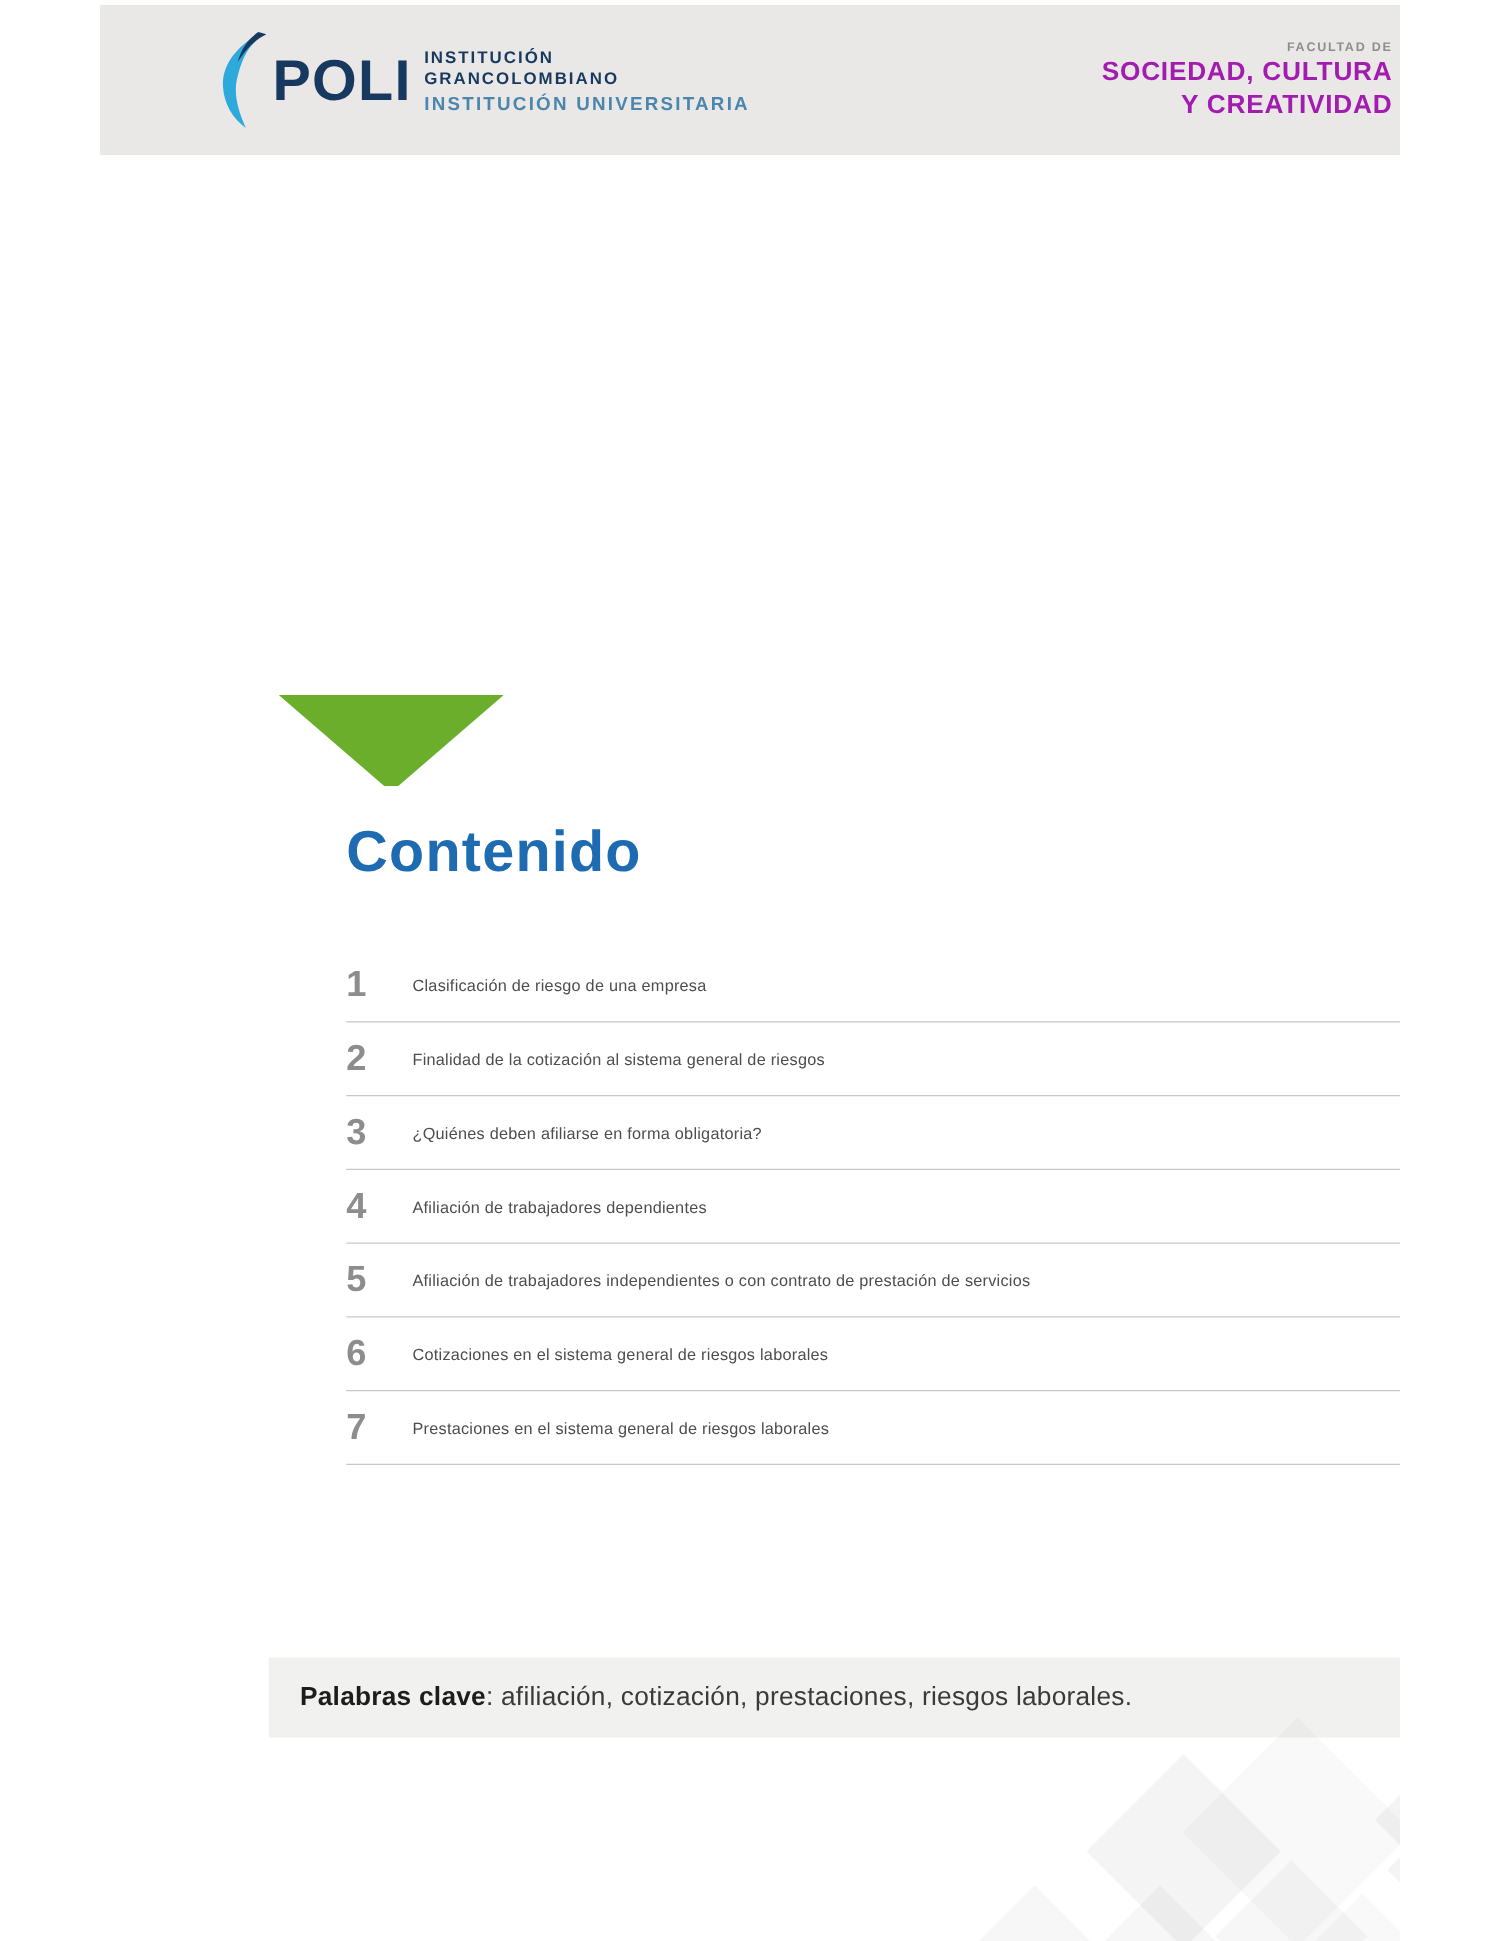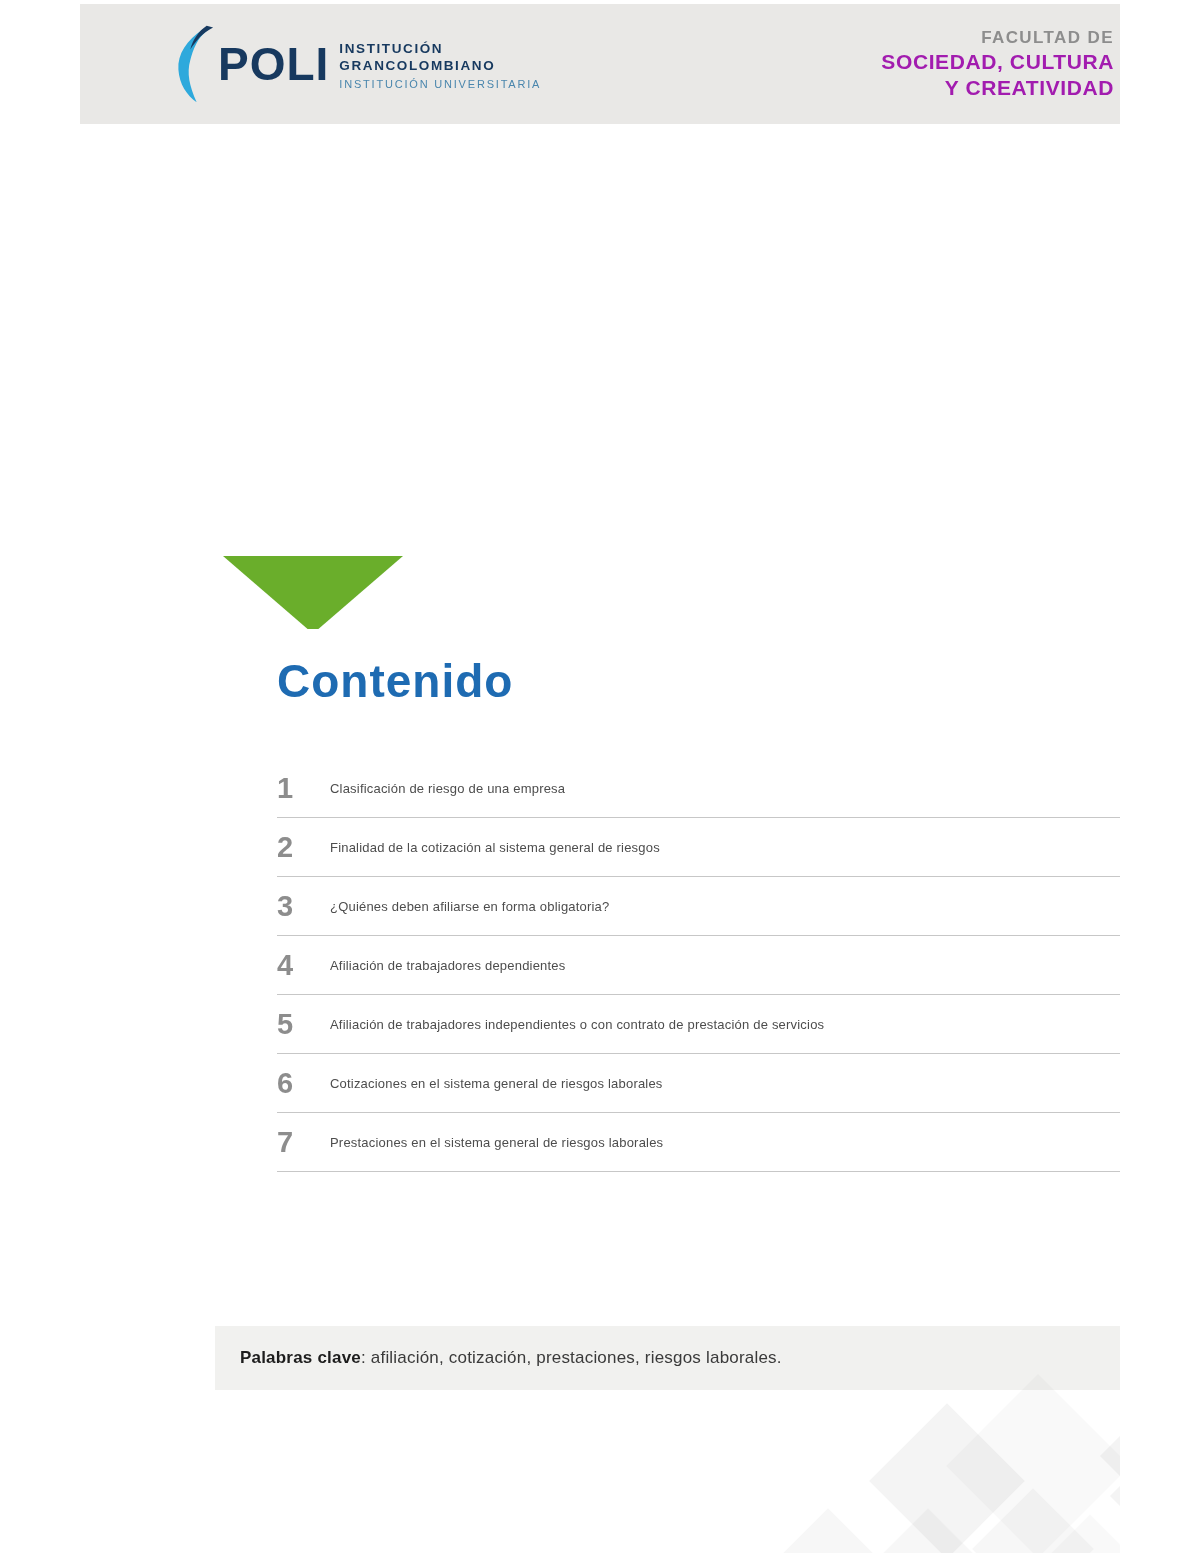--- a/index.html
+++ b/index.html
@@ -17,25 +17,25 @@
     justify-content:space-between; padding:0 86px 0 92px;
   }
   .brand { display:flex; align-items:center; }
   .brand-swoosh { display:block; }
   .brand-acronym {
     font-size:46px; font-weight:700; color:#17395f; letter-spacing:1px;
     margin-left:4px; line-height:1;
   }
   .brand-lines { margin-left:10px; padding-top:4px; }
   .brand-line { font-size:13.5px; font-weight:700; color:#17395f; letter-spacing:1.6px; line-height:1.25; }
-  .brand-line.muted { font-size:11px; font-weight:400; color:#4a86ad; letter-spacing:1.8px; margin-top:3px; }
+  .brand-line.muted { font-size:15px; font-weight:700; color:#4a86ad; letter-spacing:1.8px; margin-top:3px; }
 
   .faculty { display:flex; align-items:center; }
   .fac-text { text-align:right; margin-right:14px; }
-  .fac-over { font-size:17px; font-weight:700; color:#8d8d8d; letter-spacing:1.4px; line-height:1.3; }
+  .fac-over { font-size:10px; font-weight:700; color:#8d8d8d; letter-spacing:1.4px; line-height:1.3; }
   .fac-main { font-size:21px; font-weight:700; color:#a21caf; letter-spacing:0.6px; line-height:1.22; }
   .fac-emblem { display:block; }
 
   
   .banner {
     position:absolute; left:0; top:120px; width:1200px; height:432px;
     background:#6aae2b; padding:72px 0 0 100px; color:#ffffff;
   }
   .banner-unit { font-size:31px; font-weight:300; letter-spacing:0.5px; line-height:1.2; }
   .banner-reading { font-size:30px; font-weight:300; letter-spacing:0.5px; line-height:1.2;
@@ -57,21 +57,21 @@
   .toc { position:absolute; left:197px; top:755px; width:865px; }
   .toc-row { display:flex; align-items:center; height:59px; border-bottom:1px solid #c7c7c7; }
   .toc-num { width:53px; flex:0 0 53px; font-size:29px; font-weight:600; color:#8d8d8d; }
   .toc-label { font-size:13px; color:#4d4d4d; letter-spacing:0.2px; }
 
   
   .keywords {
     position:absolute; left:135px; top:1322px; width:928px; height:64px;
     background:#f1f1ef; display:flex; align-items:center; padding-left:25px;
   }
-  .keywords p { font-size:17px; color:#3a3a3a; letter-spacing:0.2px; }
+  .keywords p { font-size:21px; color:#3a3a3a; letter-spacing:0.2px; }
   .keywords .kw-label { font-weight:700; color:#1d1d1d; }
 
   
   .decor { position:absolute; left:0; top:0; width:1200px; height:1553px; pointer-events:none; }
   .dm { position:absolute; transform:rotate(45deg); background:rgba(128,128,128,0.085); }
   .dm.f1 { background:rgba(128,128,128,0.05); }
   .dm.f2 { background:rgba(128,128,128,0.065); }
 </style>
 </head>
 <body>

